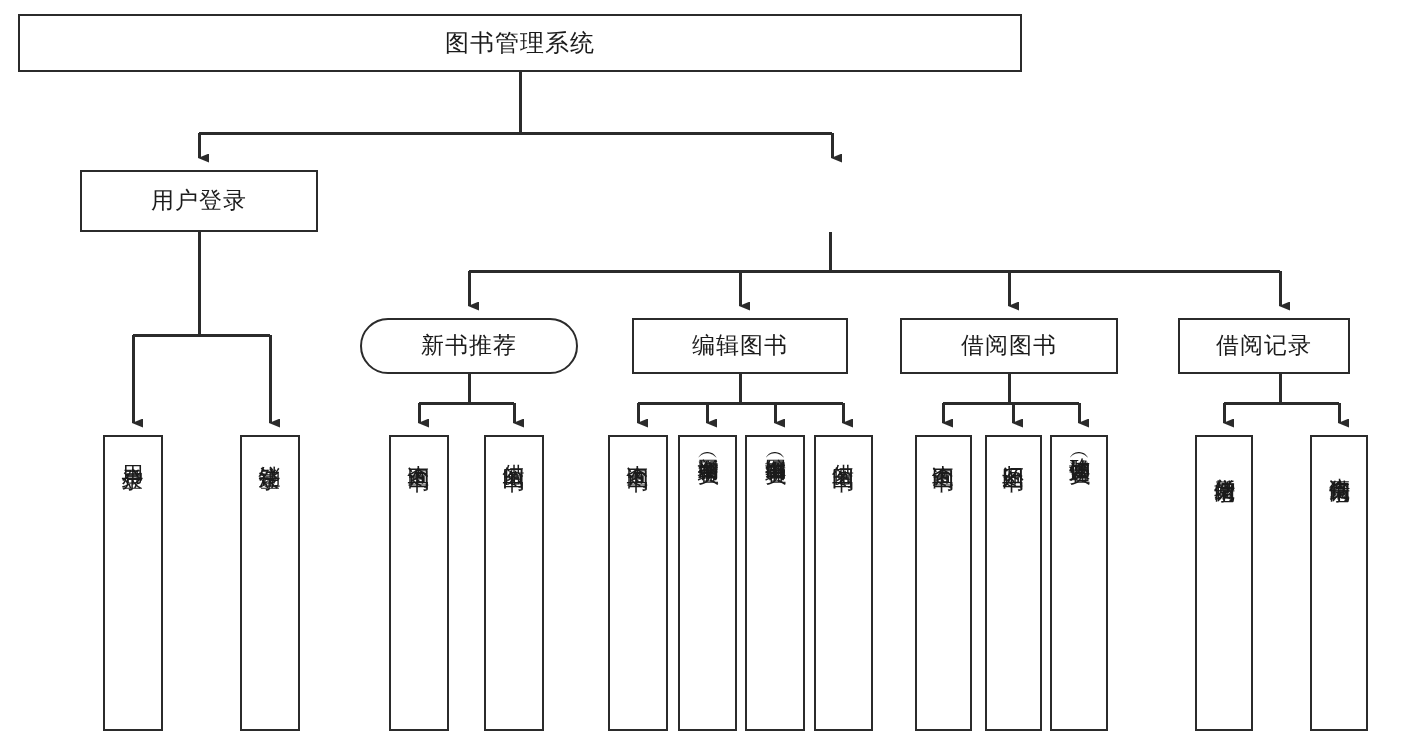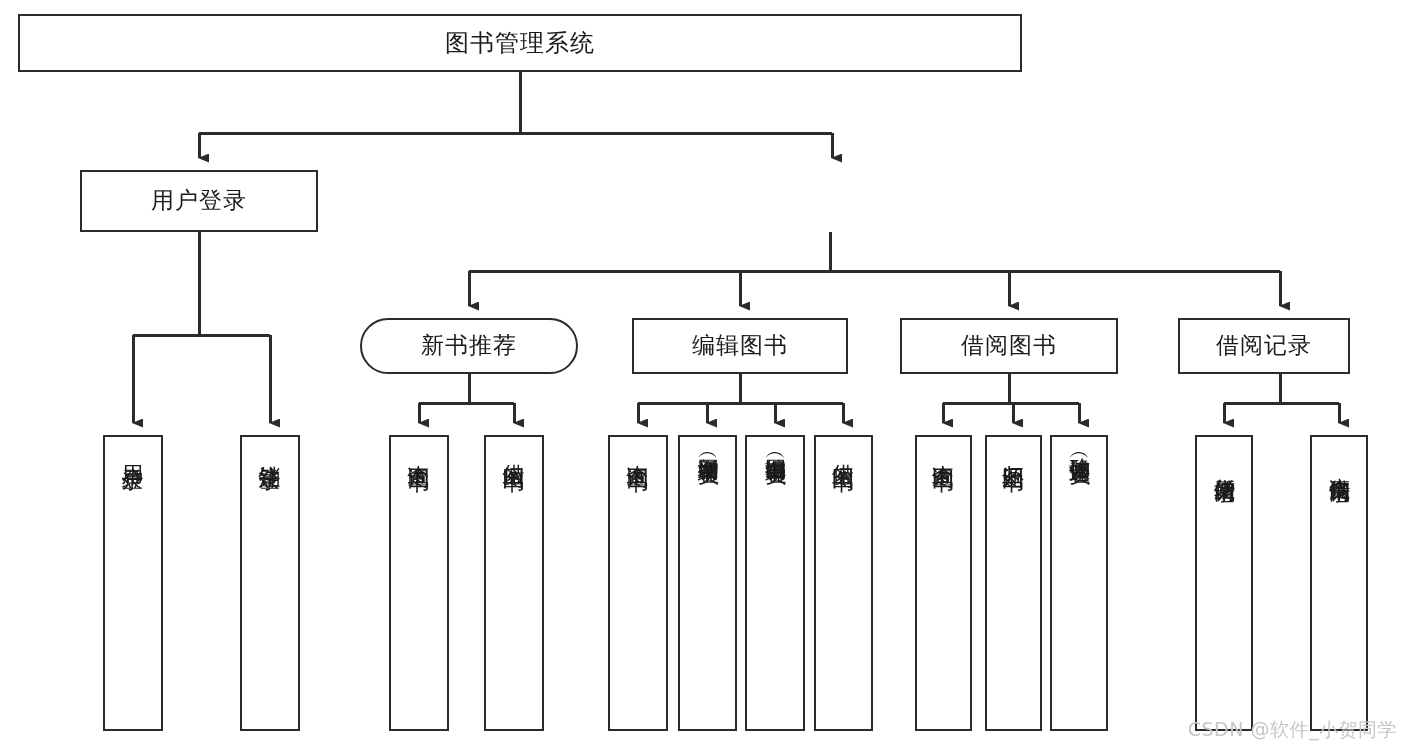--- a/index.html
+++ b/index.html
@@ -200,15 +200,14 @@
   </div>
 
   <div class="node vertical" style="left:1195px; top:435px; width:58px; height:296px; padding-top:24px;">
     <span class="vtext tall">新增借阅记录</span>
   </div>
 
   <div class="node vertical" style="left:1310px; top:435px; width:58px; height:296px; padding-top:24px;">
     <span class="vtext tall">查询借阅记录</span>
   </div>
 
-  <div id="watermark">CSDN @软件_小贺同学</div>
 
 </div>
 
 </body></html>

